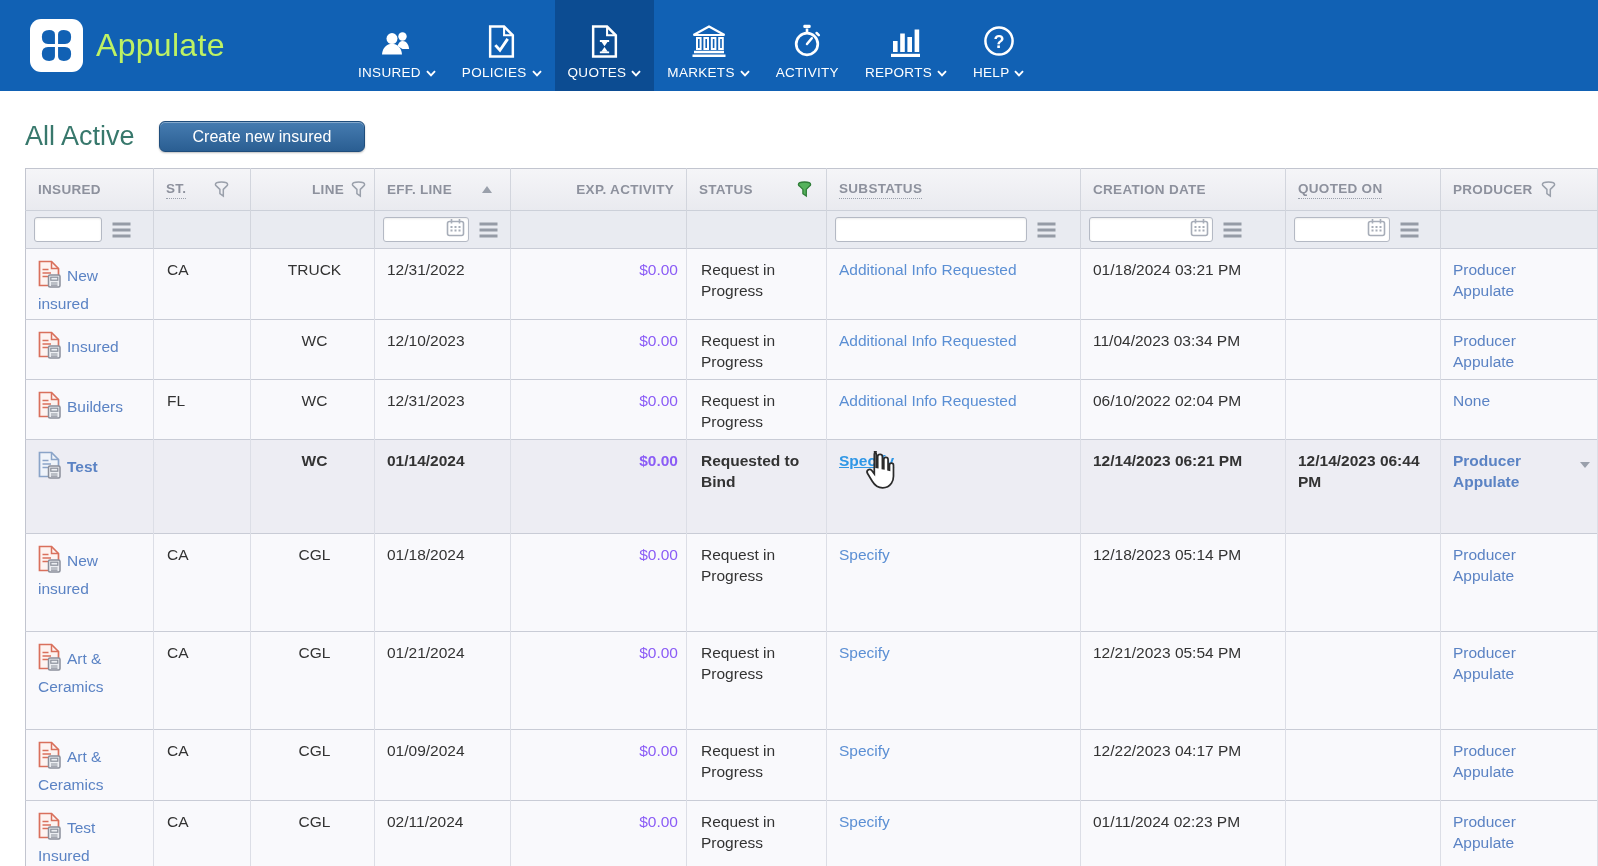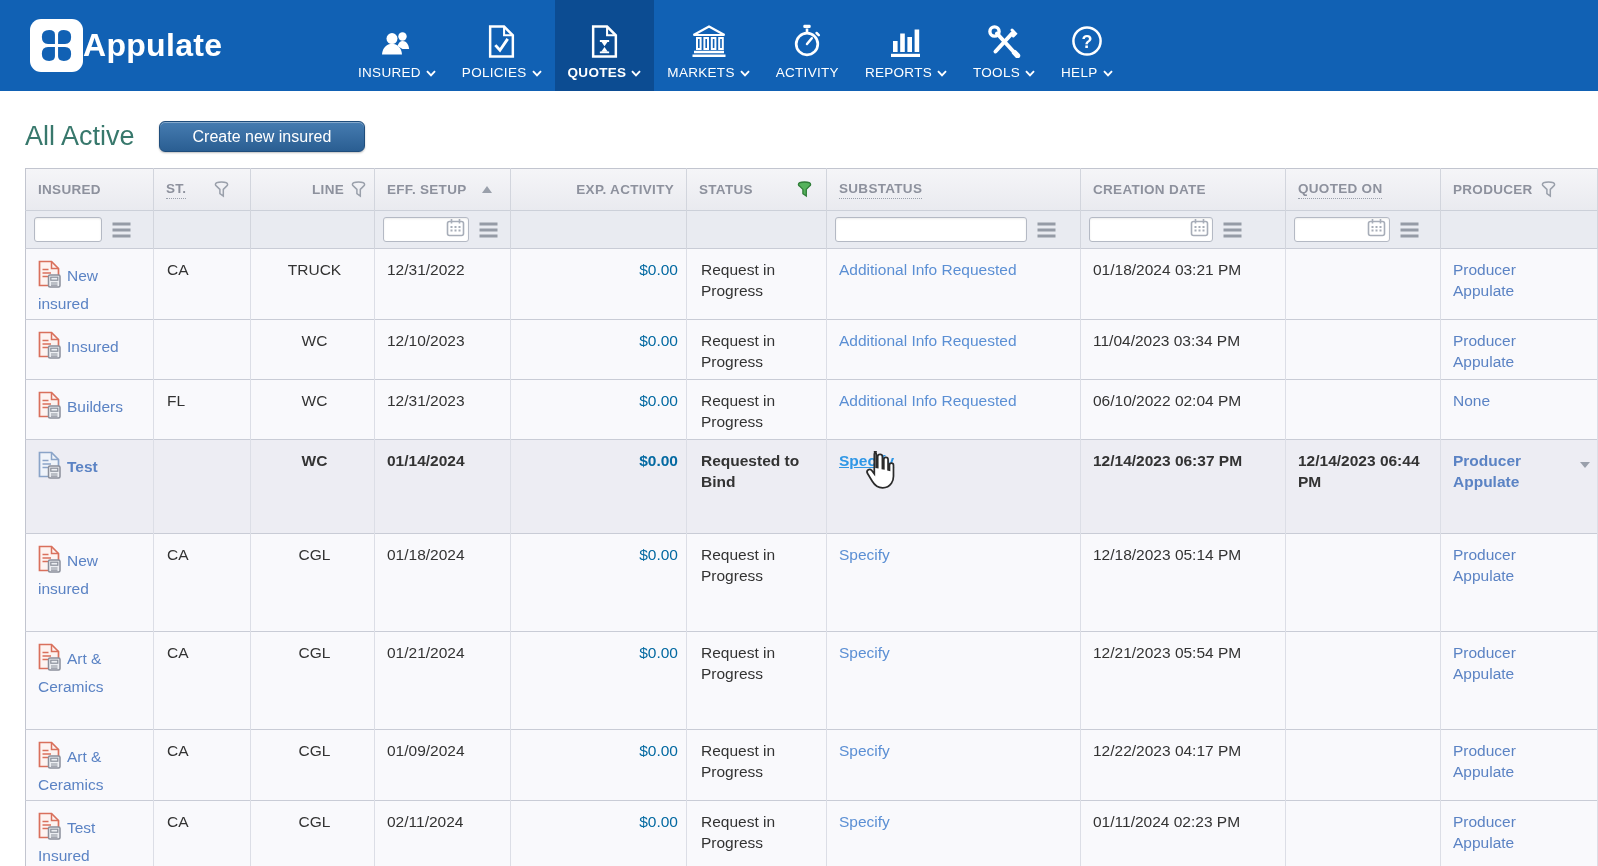--- a/index.html
+++ b/index.html
@@ -7,25 +7,25 @@
   body {
     width:1598px; height:866px; overflow:hidden;
     background:#fff;
     font-family:"Liberation Sans", sans-serif;
     color:#333;
   }
   
   .navbar { height:91px; background:#1161b4; display:flex; align-items:stretch; }
   .brand { display:flex; align-items:center; padding-left:30px; min-width:295px; }
   .logo { width:53px; height:53px; background:#fff; border-radius:11px; display:flex; align-items:center; justify-content:center; flex:0 0 auto; }
-  .brand-name { color:#ffffff; font-size:32px; font-weight:700; letter-spacing:.3px; }
+  .brand-name { color:#bef264; font-size:32px; font-weight:400; margin-left:13px; letter-spacing:.3px; }
   .nav { display:flex; align-items:stretch; margin-left:50px; }
   .nav-item { display:flex; flex-direction:column; align-items:center; justify-content:flex-end;
     padding:0 13px 11px; color:#fff; font-size:13.5px; cursor:pointer; }
-  .nav-item.selected { background:#0c4c92;font-weight:bold; }
+  .nav-item.selected { background:#0c4c92; }
   .nav-icon { height:36px; display:flex; align-items:flex-end; margin-bottom:7px; }
   .nav-label { display:flex; align-items:center; gap:5px; white-space:nowrap; letter-spacing:.3px; }
   
   .title-bar { height:77px; display:flex; align-items:center; padding:14px 0 0 25px; }
   .page-title { margin:0; font-size:27px; font-weight:400; color:#38786c; }
   .create-btn { margin-left:24px; height:31px; padding:0 33px; font-size:16px; color:#fff;
     background:linear-gradient(#467cb1,#2a5e92); border:1px solid #1f4d7c; border-radius:6px;
     box-shadow:inset 0 1px 0 rgba(255,255,255,.35), 0 1px 2px rgba(0,0,0,.25);
     font-family:"Liberation Sans", sans-serif; cursor:pointer; }
   
@@ -62,21 +62,21 @@
   tbody tr:nth-child(3){height:60px} tbody tr:nth-child(4){height:94px}
   tbody tr:nth-child(5){height:98px} tbody tr:nth-child(6){height:98px}
   tbody tr:nth-child(7){height:63px} tbody tr:nth-child(8){height:83px}
   td.c-line { text-align:center; }
   td.c-exp_premium { text-align:right; padding-right:8px; }
   td.c-state { padding-left:13px; }
   td.c-status { padding-left:14px; }
   a.link { color:#5b83c4; text-decoration:none; cursor:pointer; }
   a.sub { color:#5b8fd4; text-decoration:none; cursor:pointer; }
   a.sub.hov { color:#2f97e6; text-decoration:underline; }
-  .money { color:#0369a1; }
+  .money { color:#8b5cf6; }
   .doc-icon { display:inline-block; vertical-align:-7px; margin-right:5px; }
   .producer-link { display:inline-block; max-width:92px; }
   .row-caret { position:absolute; right:7px; top:22px; width:0; height:0;
     border-left:5.5px solid transparent; border-right:5.5px solid transparent; border-top:6.5px solid #9aa0ab; }
   
   .cursor { position:absolute; left:858px; top:448px; z-index:20; pointer-events:none; }
 </style>
 </head>
 <body>
 
@@ -189,39 +189,20 @@
         </span>
         <span class="nav-label">
           <span>REPORTS</span>
           <span><svg width="10" height="7" viewBox="0 0 10 7">
               <path d="M1 1.2 5 5.4 9 1.2" fill="none" stroke="#fff" stroke-width="1.9"></path>
             </svg></span>
         </span>
       </div>
       <div class="nav-item">
         <span class="nav-icon">
-          <svg width="36" height="34" viewBox="0 0 36 34">
-            <g stroke="#fff" stroke-linecap="round">
-              <path d="M9.5 27.5 26 9.5" stroke-width="4"></path>
-              <path d="M26 6l3.5 3.8-2.2 2.2" stroke-width="3" fill="none"></path>
-              <path d="M11 9.5l15.5 17" stroke-width="4"></path>
-              <path d="M28.5 28.5l3 3.2" stroke-width="5.4"></path>
-            </g>
-            <circle cx="8.5" cy="7.5" r="4.6" fill="none" stroke="#fff" stroke-width="3.4"></circle>
-          </svg>
-        </span>
-        <span class="nav-label">
-          <span>TOOLS</span>
-          <span><svg width="10" height="7" viewBox="0 0 10 7">
-              <path d="M1 1.2 5 5.4 9 1.2" fill="none" stroke="#fff" stroke-width="1.9"></path>
-            </svg></span>
-        </span>
-      </div>
-      <div class="nav-item">
-        <span class="nav-icon">
           <svg width="34" height="34" viewBox="0 0 34 34">
             <circle cx="17" cy="17" r="13.6" fill="none" stroke="#fff" stroke-width="2.5"></circle>
             <text x="17" y="23.5" font-size="18" font-weight="bold" fill="#fff" text-anchor="middle" font-family="Liberation Sans, sans-serif">?</text>
           </svg>
         </span>
         <span class="nav-label">
           <span>HELP</span>
           <span><svg width="10" height="7" viewBox="0 0 10 7">
               <path d="M1 1.2 5 5.4 9 1.2" fill="none" stroke="#fff" stroke-width="1.9"></path>
             </svg></span>
@@ -271,21 +252,21 @@
               <span class="col-label">LINE</span>
               <span class="pin">
                 <svg width="15" height="17" viewBox="0 0 15 17">
                   <path d="M7.5 1C10.8 1 13.6 2.1 13.6 3.4c0 .6-.4 1.2-1 1.7L9.3 8.4v6.6l-3.4-2.3V8.4L2.5 5.1c-.7-.5-1.1-1.1-1.1-1.7C1.4 2.1 4.2 1 7.5 1z" fill="none" stroke="#9aa0ab" stroke-width="1.5"></path>
                 </svg>
               </span>
             </div>
           </th>
           <th class="col-eff_date">
             <div class="th-inner">
-              <span class="col-label">EFF. SETUP</span>
+              <span class="col-label">EFF. LINE</span>
               <span class="sort-asc"></span>
             </div>
           </th>
           <th class="col-exp_premium">
             <div class="th-inner">
               <span class="col-label">EXP. ACTIVITY</span>
             </div>
           </th>
           <th class="col-status">
             <div class="th-inner">
@@ -489,21 +470,21 @@
                 <rect x="10.5" y="15" width="11.5" height="12" rx="1.5" fill="#eceef2" stroke="#8a8f9a" stroke-width="1.5"></rect>
                 <rect x="12.8" y="17.2" width="7" height="3" fill="none" stroke="#8a8f9a" stroke-width="1.2"></rect>
                 <path d="M13 23h6.5M13 25.2h6.5" stroke="#8a8f9a" stroke-width="1.2"></path>
               </svg></span><a class="link">Test</a></td>
           <td class="c-state"></td>
           <td class="c-line">WC</td>
           <td class="c-eff_date">01/14/2024</td>
           <td class="c-exp_premium"><span class="money">$0.00</span></td>
           <td class="c-status">Requested to Bind</td>
           <td class="c-substatus"><a class="sub hov">Specify</a></td>
-          <td class="c-creation">12/14/2023 06:37 PM</td>
+          <td class="c-creation">12/14/2023 06:21 PM</td>
           <td class="c-quoted">12/14/2023 06:44 PM</td>
           <td class="c-producer"><a class="link producer-link">Producer Appulate</a><span class="row-caret"></span></td>
         </tr>
         <tr>
           <td class="c-insured"><span class="doc-icon"><svg width="24" height="28" viewBox="0 0 24 28">
                 <path d="M1.5 1.5h12l7 7v17h-19z" fill="#fdf3f1" stroke="#d9705c" stroke-width="1.7"></path>
                 <path d="M13.5 1.5v7h7" fill="none" stroke="#d9705c" stroke-width="1.5"></path>
                 <path d="M4.5 9.5h6M4.5 13h8.5M4.5 16.5h6" stroke="#d9705c" stroke-width="1.5"></path>
                 <rect x="10.5" y="15" width="11.5" height="12" rx="1.5" fill="#eceef2" stroke="#8a8f9a" stroke-width="1.5"></rect>
                 <rect x="12.8" y="17.2" width="7" height="3" fill="none" stroke="#8a8f9a" stroke-width="1.2"></rect>

